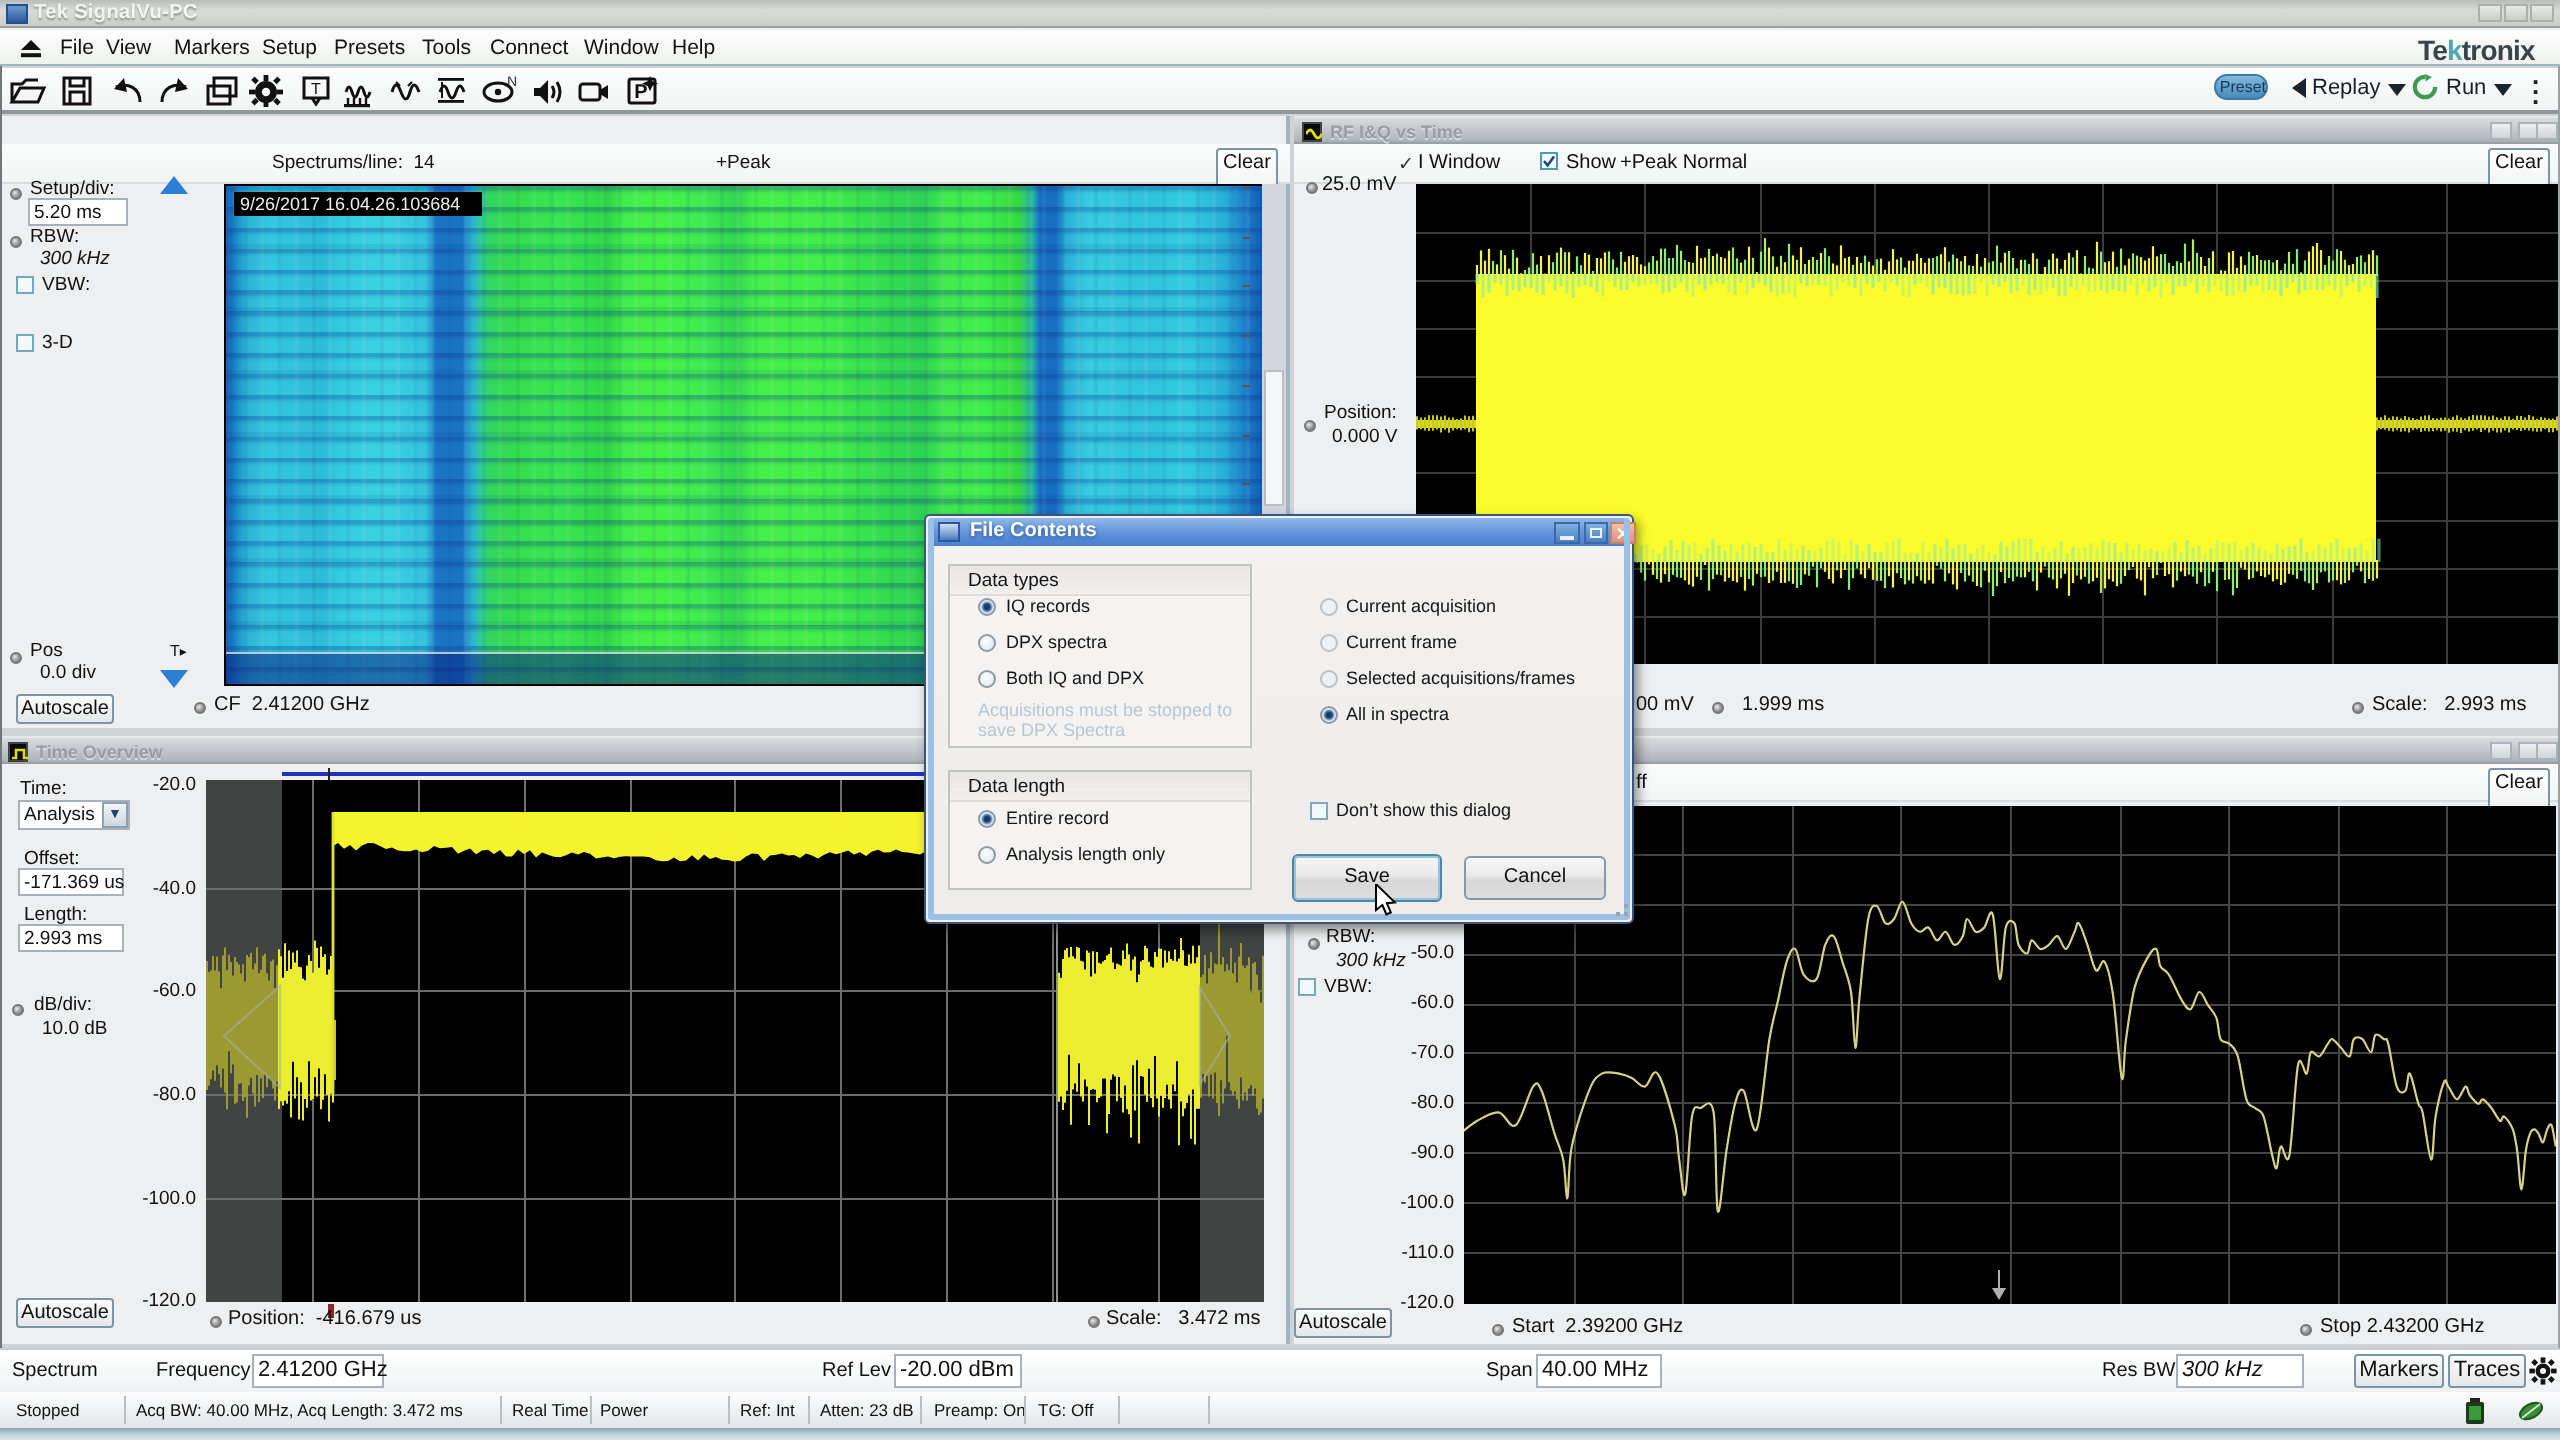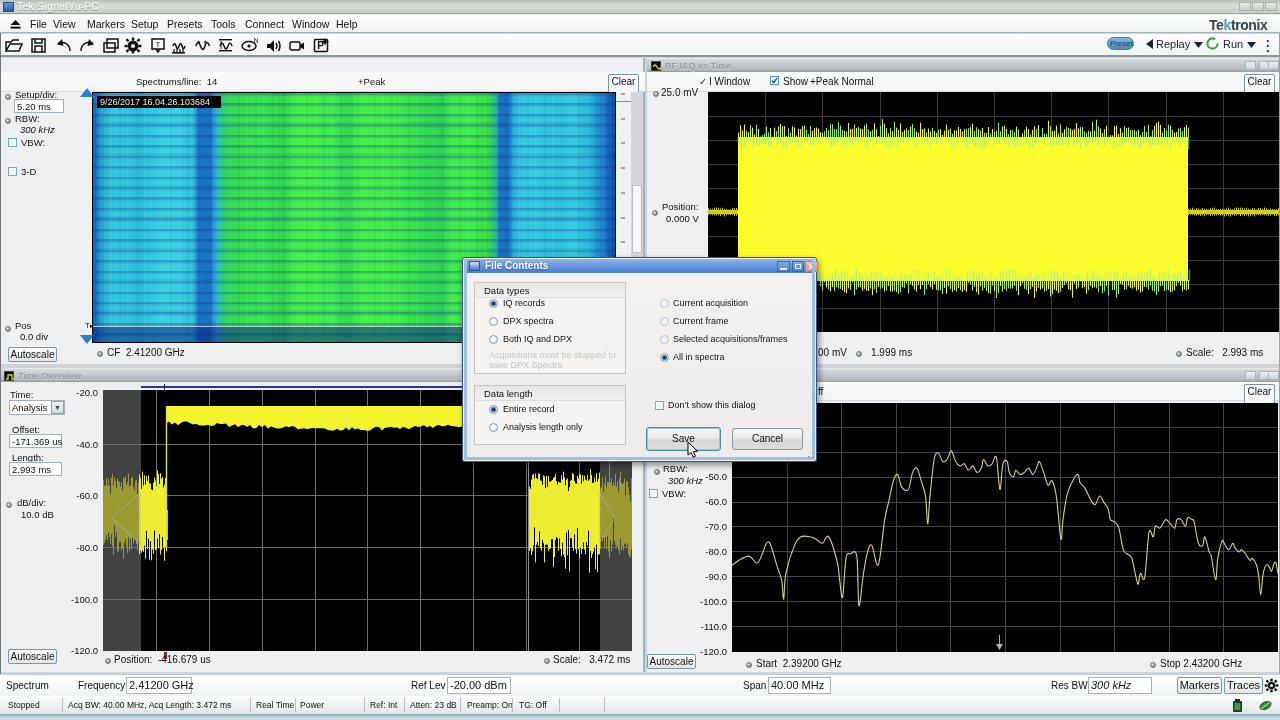--- a/index.html
+++ b/index.html
@@ -179,21 +179,21 @@
   <div class="ab lbl" style="left:20px;top:66px;font-style:italic">300 kHz</div>
   <div class="ab cb" style="left:8px;top:80px"></div>
   <div class="ab lbl" style="left:21px;top:79px">VBW:</div>
   <div class="ab cb" style="left:8px;top:109px"></div>
   <div class="ab lbl" style="left:21px;top:108px">3-D</div>
   <div class="ab knob" style="left:5px;top:268px"></div>
   <div class="ab lbl" style="left:15px;top:262px">Pos</div>
   <div class="ab lbl" style="left:20px;top:273px">0.0 div</div>
   <div class="ab btn2" style="left:8px;top:289px;width:49px;height:15px;line-height:13px">Autoscale</div>
 
-  <div class="ab" id="specgram" style="left:92px;top:34px;width:524px;height:251px;border:1px solid #000">
+  <div class="ab" id="specgram" style="left:112px;top:34px;width:524px;height:251px;border:1px solid #000">
     <div class="ab" id="sgimg" style="background:repeating-linear-gradient(90deg,rgba(255,255,255,.05) 0px,rgba(255,255,255,.05) 2px,rgba(0,0,0,0) 2px,rgba(0,0,0,0) 9px,rgba(0,40,100,.06) 9px,rgba(0,40,100,.06) 11px,rgba(0,0,0,0) 11px,rgba(0,0,0,0) 17px),repeating-linear-gradient(180deg,rgba(10,50,140,.30) 0px,rgba(10,50,140,.30) 1.6px,rgba(20,60,140,.08) 3px,rgba(0,0,0,0) 4.5px,rgba(0,0,0,0) 10.45px),repeating-linear-gradient(180deg,rgba(0,0,0,0) 0px,rgba(0,0,0,0) 29px,rgba(0,50,130,.10) 29px,rgba(0,50,130,.10) 31.4px),linear-gradient(90deg,#0c55b2 0px,#1a8cc8 5px,#2cb2d4 10px,#34c8e0 22px,#30c0dc 40px,#2cbcd6 48px,#34cce0 58px,#3cd2e2 80px,#34c4de 100px,#1a74c4 105px,#1a74c4 118px,#2cb2d4 123px,#2fd092 128px,#32d65e 132px,#36de4e 146px,#3ae652 166px,#32de4a 184px,#2ed046 190px,#42ec4e 198px,#46f246 216px,#3eea52 240px,#32d64e 256px,#46f04a 264px,#42ee4a 300px,#36e24e 322px,#2ed252 348px,#42ea4e 360px,#3eee4a 380px,#36da42 396px,#2abca4 403px,#176ec2 407px,#176ec2 415px,#2cb0d8 420px,#38cce0 432px,#30c4dc 462px,#34cce0 482px,#28aed8 500px,#1a74c4 512px,#0c50aa 522px);left:0;top:0;width:522px;height:249px"></div>
     <div class="ab" style="left:4px;top:3px;width:124px;height:12px;background:#000;color:#eee;font-size:9px;line-height:12px;padding-left:3px">9/26/2017 16.04.26.103684</div>
     <div class="ab" style="left:0;top:233px;width:522px;height:1px;background:rgba(205,210,215,.85)"></div>
     <div class="ab" style="left:0;top:234px;width:522px;height:15px;background:rgba(10,35,130,.55)"></div>
   </div>
   <svg class="ab" style="left:80px;top:30px" width="14" height="9">
         <path d="M7 0L14 9H0Z" fill="#2a7fd4"></path>
       </svg>
   <svg class="ab" style="left:80px;top:277px" width="14" height="9">
         <path d="M0 0h14L7 9Z" fill="#2a7fd4"></path>

